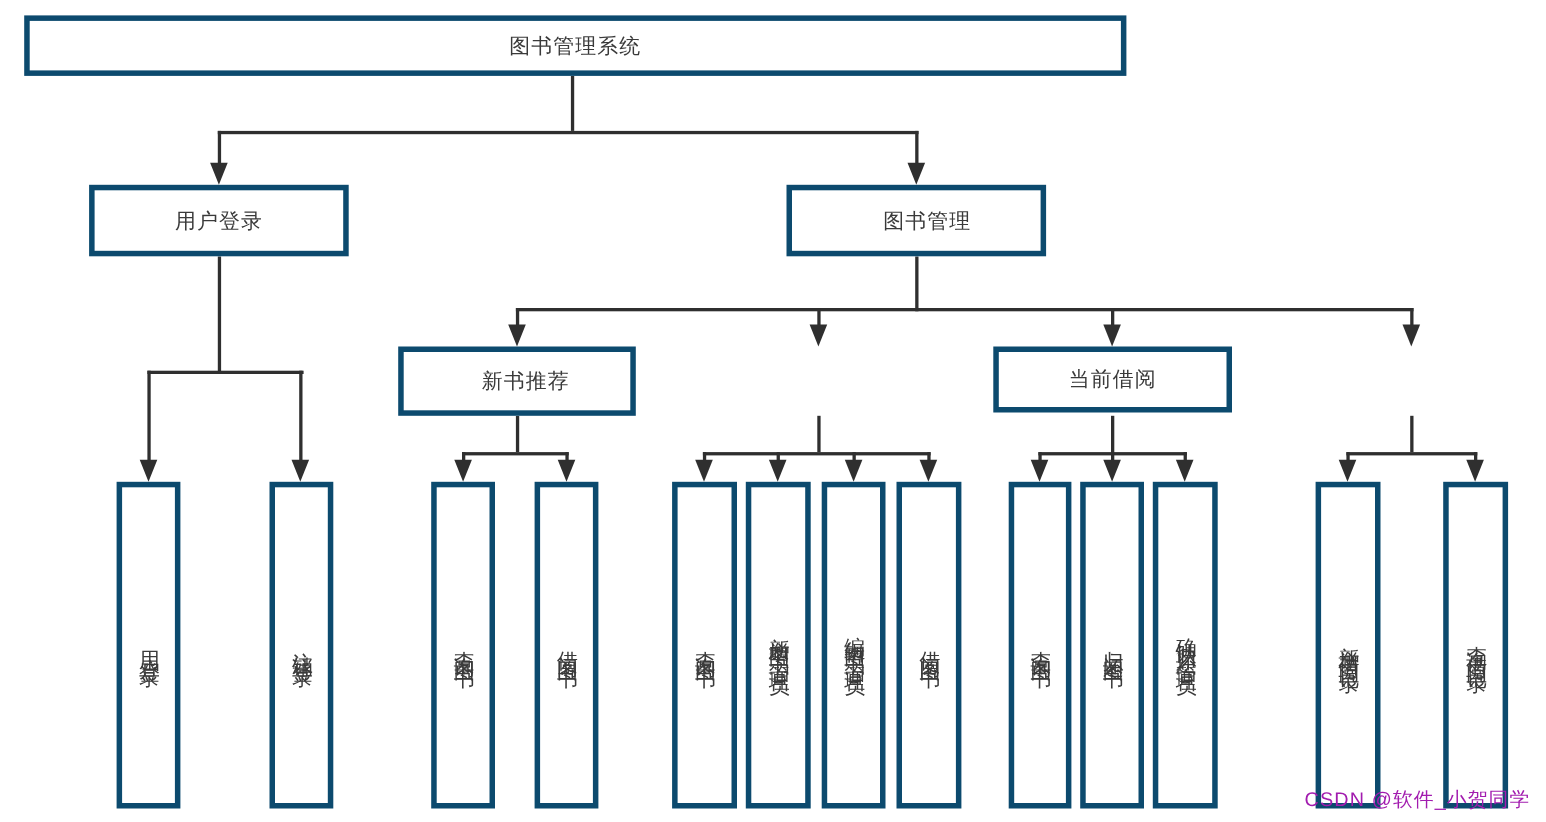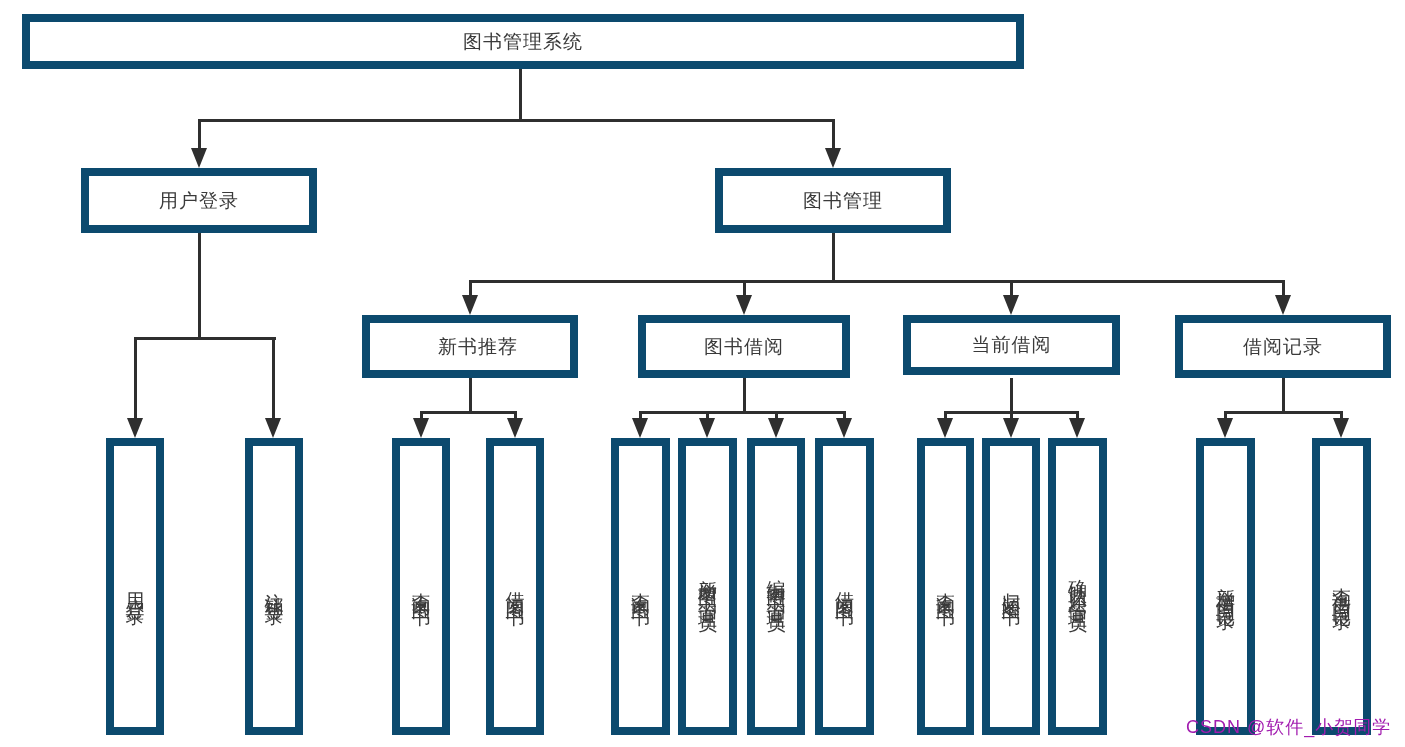--- a/index.html
+++ b/index.html
@@ -1,21 +1,21 @@
 <!DOCTYPE html>
 <html><head>
 <meta charset="utf-8">
 <style>
   html,body{margin:0;padding:0;background:#ffffff;}
   .canvas{
     position:relative;width:1405px;height:747px;background:#ffffff;
     font-family:"Liberation Sans", sans-serif;overflow:hidden;
   }
   .node{
-    position:absolute;background:#ffffff;border:8px solid #0c4a6e;
+    position:absolute;background:#ffffff;border:5px solid #0c4a6e;
     box-sizing:border-box;display:flex;align-items:center;justify-content:center;
     color:#3a3a3a;z-index:2;
   }
   .hnode{font-size:19px;letter-spacing:1px;white-space:nowrap;}
   .vnode span{
     writing-mode:vertical-rl;text-orientation:mixed;
     font-size:19px;letter-spacing:5px;line-height:1.15;white-space:nowrap;
   }
   .ln{position:absolute;background:#2f2f2f;z-index:1;}
   .ah{
@@ -55,23 +55,21 @@
 <body>
 
 <div class="canvas">
 
   <div class="node hnode" id="n-root">图书管理系统</div>
 
   <div class="node hnode" id="n-login">用户登录</div>
   <div class="node hnode" id="n-mgmt">图书管理</div>
 
   <div class="node hnode" id="n-new">新书推荐</div>
-  <div class="node hnode" id="n-borrow">图书借阅</div>
   <div class="node hnode" id="n-current">当前借阅</div>
-  <div class="node hnode" id="n-records">借阅记录</div>
 
   <div class="node vnode" id="v-user-login">
       <span>用户登录</span>
     </div>
   <div class="node vnode" id="v-logout">
       <span>注销登录</span>
     </div>
 
   <div class="node vnode" id="v-query-new">
       <span>查询图书</span>

